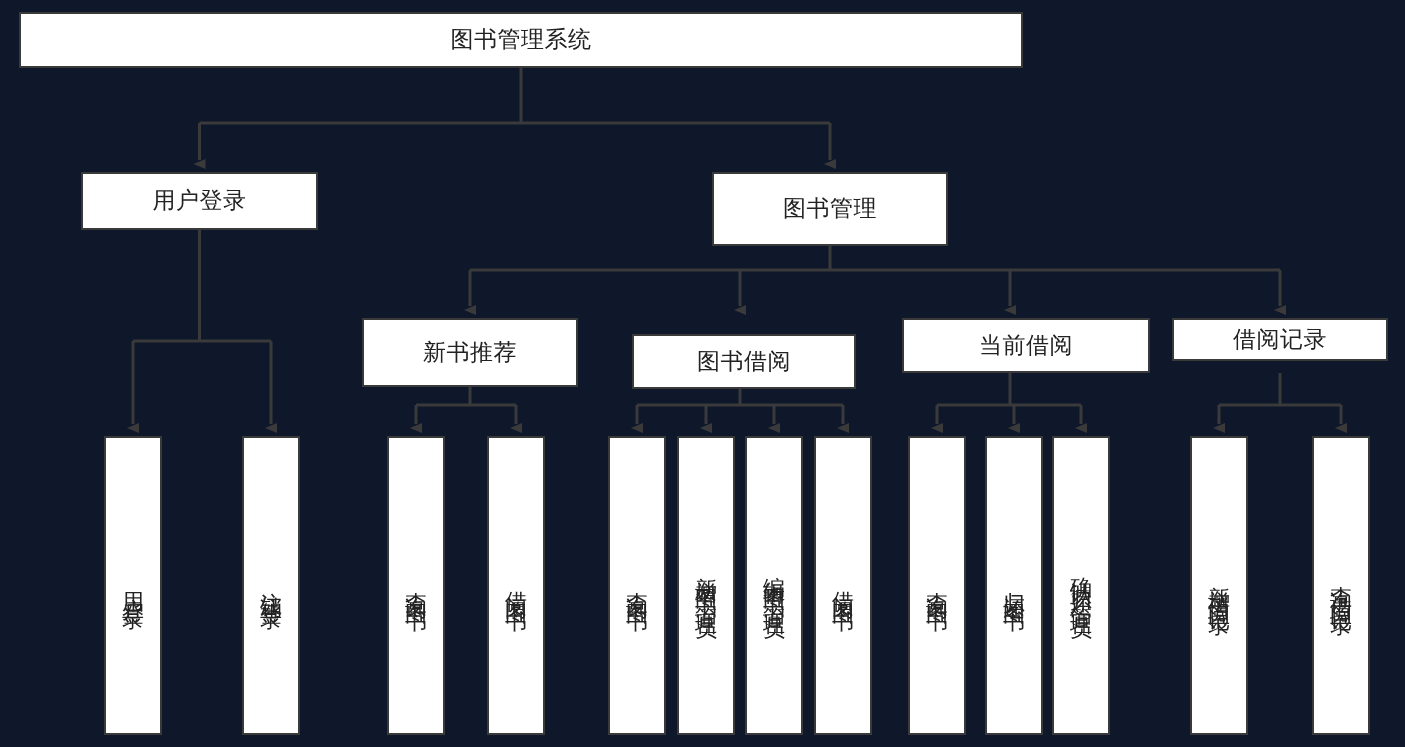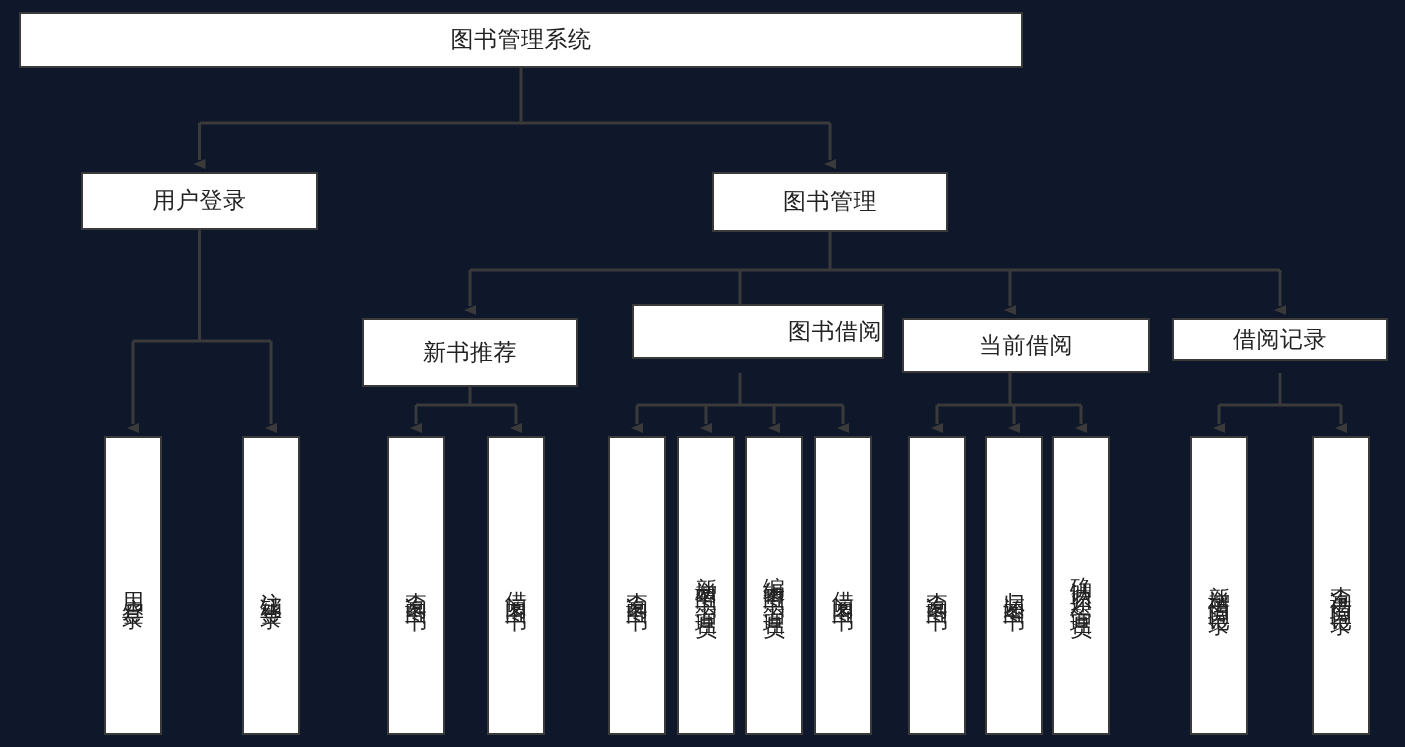--- a/index.html
+++ b/index.html
@@ -107,27 +107,27 @@
       </g>
   </svg>
 
   <div id="node-layer">
       <div class="node node-h" style="left: 19px; top: 12px; width: 1004px; height: 56px;">
         <span>图书管理系统</span>
       </div>
       <div class="node node-h" style="left: 81px; top: 172px; width: 237px; height: 58px;">
         <span>用户登录</span>
       </div>
-      <div class="node node-h" style="left: 712px; top: 172px; width: 236px; height: 60px;">
+      <div class="node node-h" style="left: 712px; top: 172px; width: 236px; height: 74px;">
         <span>图书管理</span>
       </div>
       <div class="node node-h" style="left: 362px; top: 318px; width: 216px; height: 69px;">
         <span>新书推荐</span>
       </div>
-      <div class="node node-h" style="left: 632px; top: 304px; width: 252px; height: 55px; justify-content: flex-end;">
+      <div class="node node-h" style="left: 632px; top: 334px; width: 224px; height: 55px;">
         <span>图书借阅</span>
       </div>
       <div class="node node-h" style="left: 902px; top: 318px; width: 248px; height: 55px;">
         <span>当前借阅</span>
       </div>
       <div class="node node-h" style="left: 1172px; top: 318px; width: 216px; height: 43px; align-items: center;">
         <span>借阅记录</span>
       </div>
       <div class="node node-v" style="left: 104px; top: 436px; width: 58px; height: 299px;">
         <span>用户登录</span>

